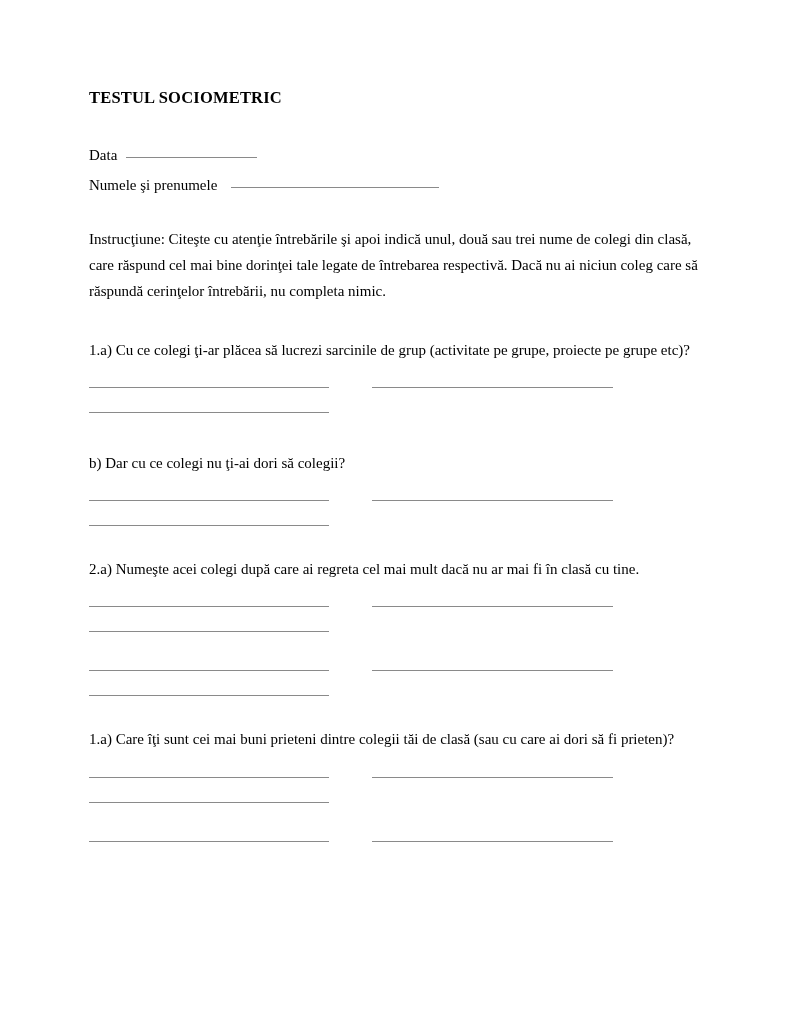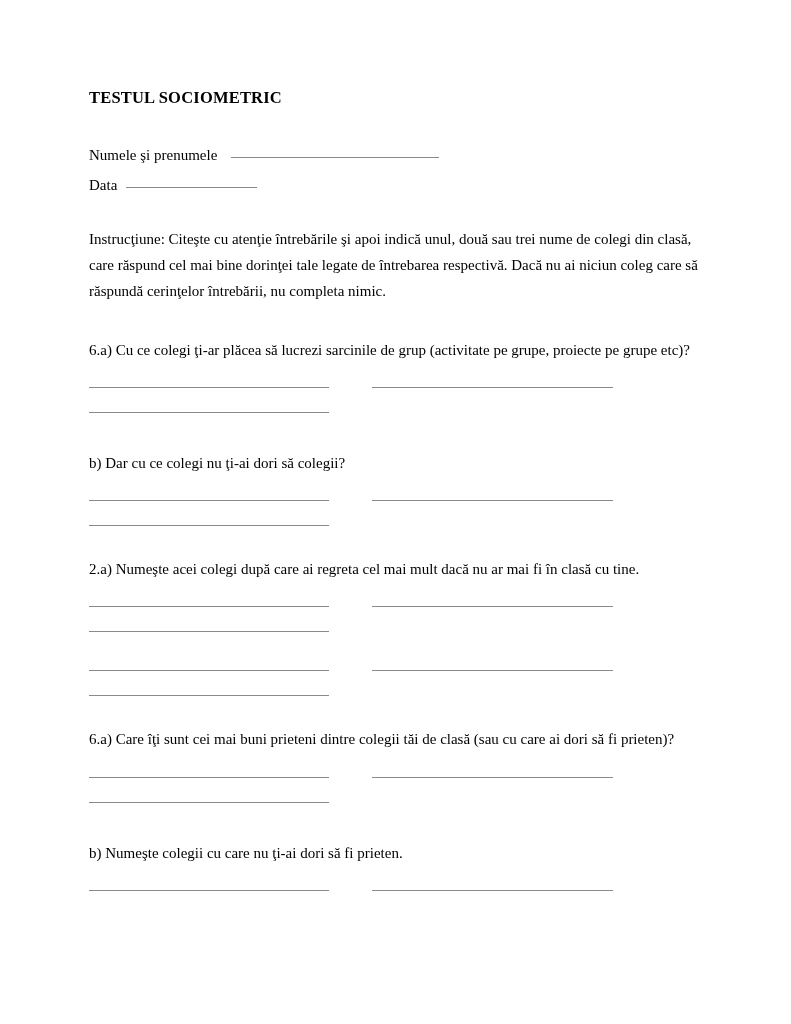--- a/index.html
+++ b/index.html
@@ -105,32 +105,32 @@
 </head>
 <body>
 
 <div class="page">
   <div class="content">
 
     <h1 class="doc-title">TESTUL SOCIOMETRIC</h1>
 
     <div class="ident-block">
       <div class="ident-row">
+        <span class="ident-label">Data</span>
+        <span class="ident-rule rule-date"></span>
+      </div>
+      <div class="ident-row">
         <span class="ident-label">Numele şi prenumele</span>
         <span class="ident-rule rule-name"></span>
-      </div>
-      <div class="ident-row">
-        <span class="ident-label">Data</span>
-        <span class="ident-rule rule-date"></span>
       </div>
     </div>
 
     <p class="instruction">Instrucţiune: Citeşte cu atenţie întrebările şi apoi indică unul, două sau trei nume de colegi din clasă, care răspund cel mai bine dorinţei tale legate de întrebarea respectivă. Dacă nu ai niciun coleg care să răspundă cerinţelor întrebării, nu completa nimic.</p>
 
-    <p class="question q-main">6.a)  Cu ce colegi ţi-ar plăcea să lucrezi sarcinile de grup (activitate pe grupe, proiecte pe grupe etc)?</p>
+    <p class="question q-main">1.a)  Cu ce colegi ţi-ar plăcea să lucrezi sarcinile de grup (activitate pe grupe, proiecte pe grupe etc)?</p>
 
     <div class="answer-block">
       <div class="answer-row">
         <span class="ans-rule ans-left"></span>
         <span class="ans-rule ans-right"></span>
       </div>
       <div class="answer-row">
         <span class="ans-rule ans-left"></span>
       </div>
     </div>
@@ -163,33 +163,32 @@
     <div class="answer-block">
       <div class="answer-row">
         <span class="ans-rule ans-left"></span>
         <span class="ans-rule ans-right"></span>
       </div>
       <div class="answer-row">
         <span class="ans-rule ans-left"></span>
       </div>
     </div>
 
-    <p class="question q-group-gap">6.a) Care îţi sunt cei mai buni prieteni dintre colegii tăi de clasă (sau cu care ai dori să fi prieten)?</p>
+    <p class="question q-group-gap">1.a) Care îţi sunt cei mai buni prieteni dintre colegii tăi de clasă (sau cu care ai dori să fi prieten)?</p>
 
     <div class="answer-block">
       <div class="answer-row">
         <span class="ans-rule ans-left"></span>
         <span class="ans-rule ans-right"></span>
       </div>
       <div class="answer-row">
         <span class="ans-rule ans-left"></span>
       </div>
     </div>
 
-    <p class="question q-sub">b) Numeşte colegii cu care nu ţi-ai dori să fi prieten.</p>
 
     <div class="answer-block">
       <div class="answer-row">
         <span class="ans-rule ans-left"></span>
         <span class="ans-rule ans-right"></span>
       </div>
       <div class="answer-row">
         
       </div>
     </div>

